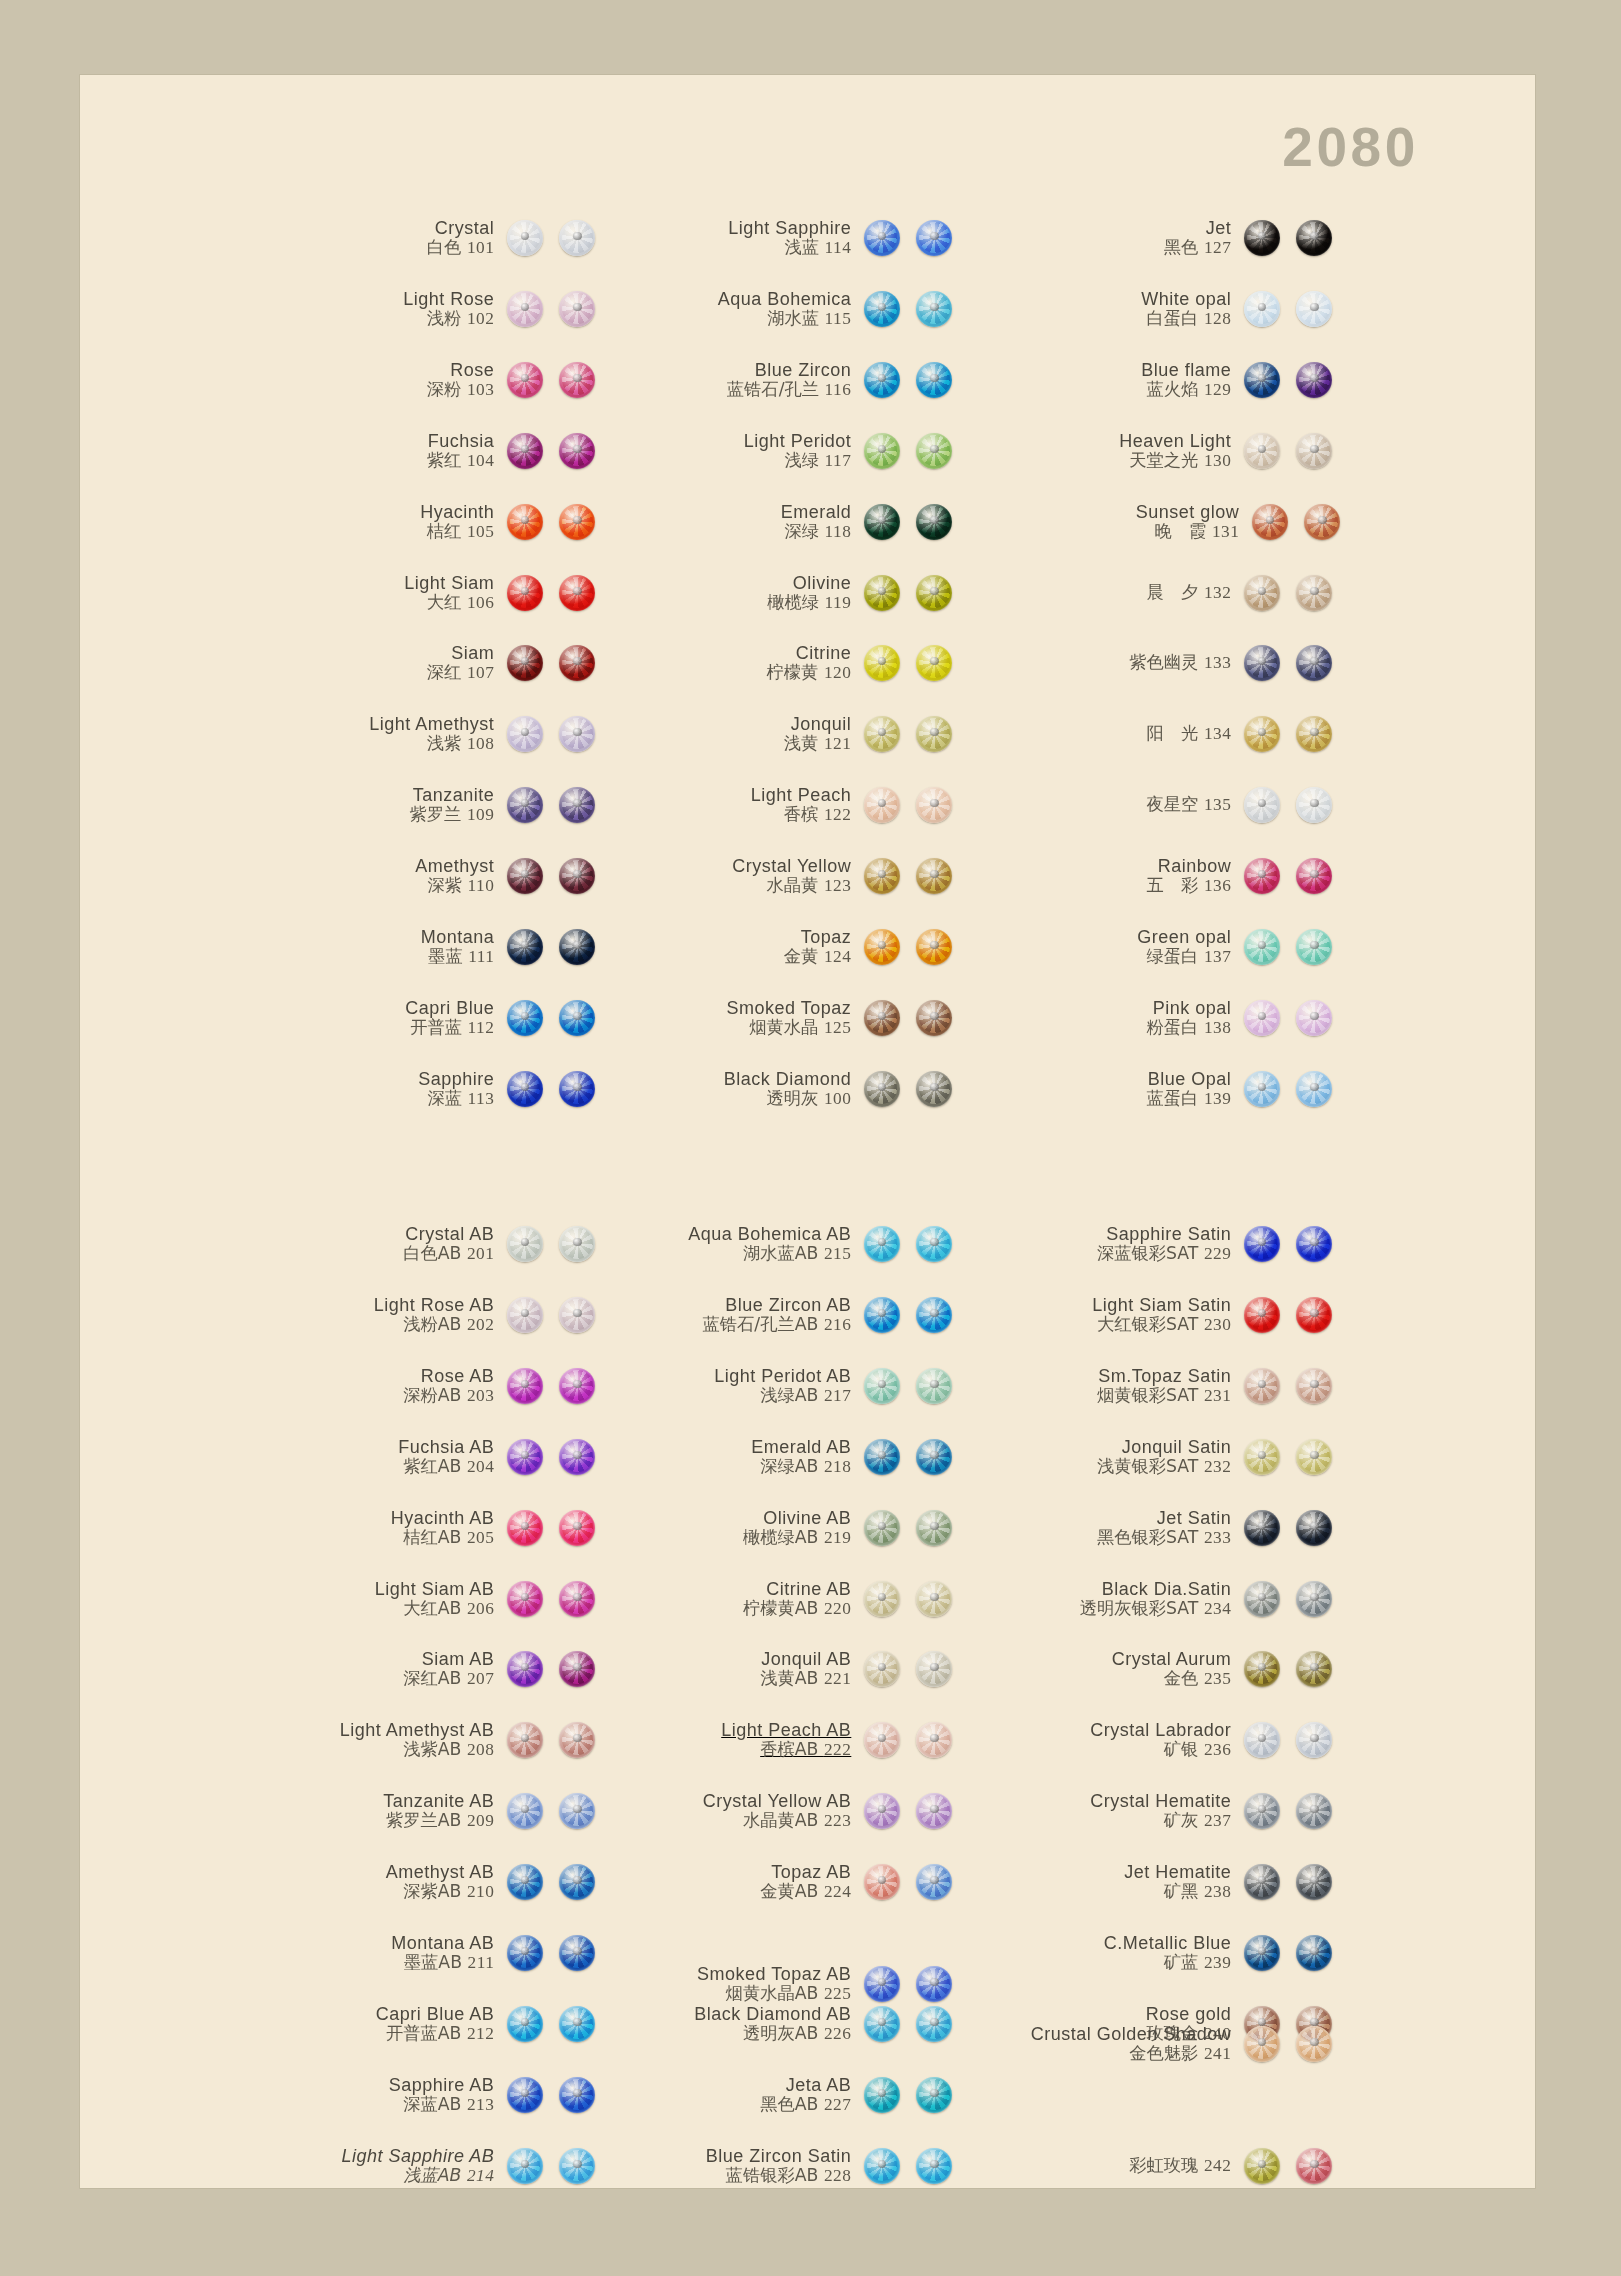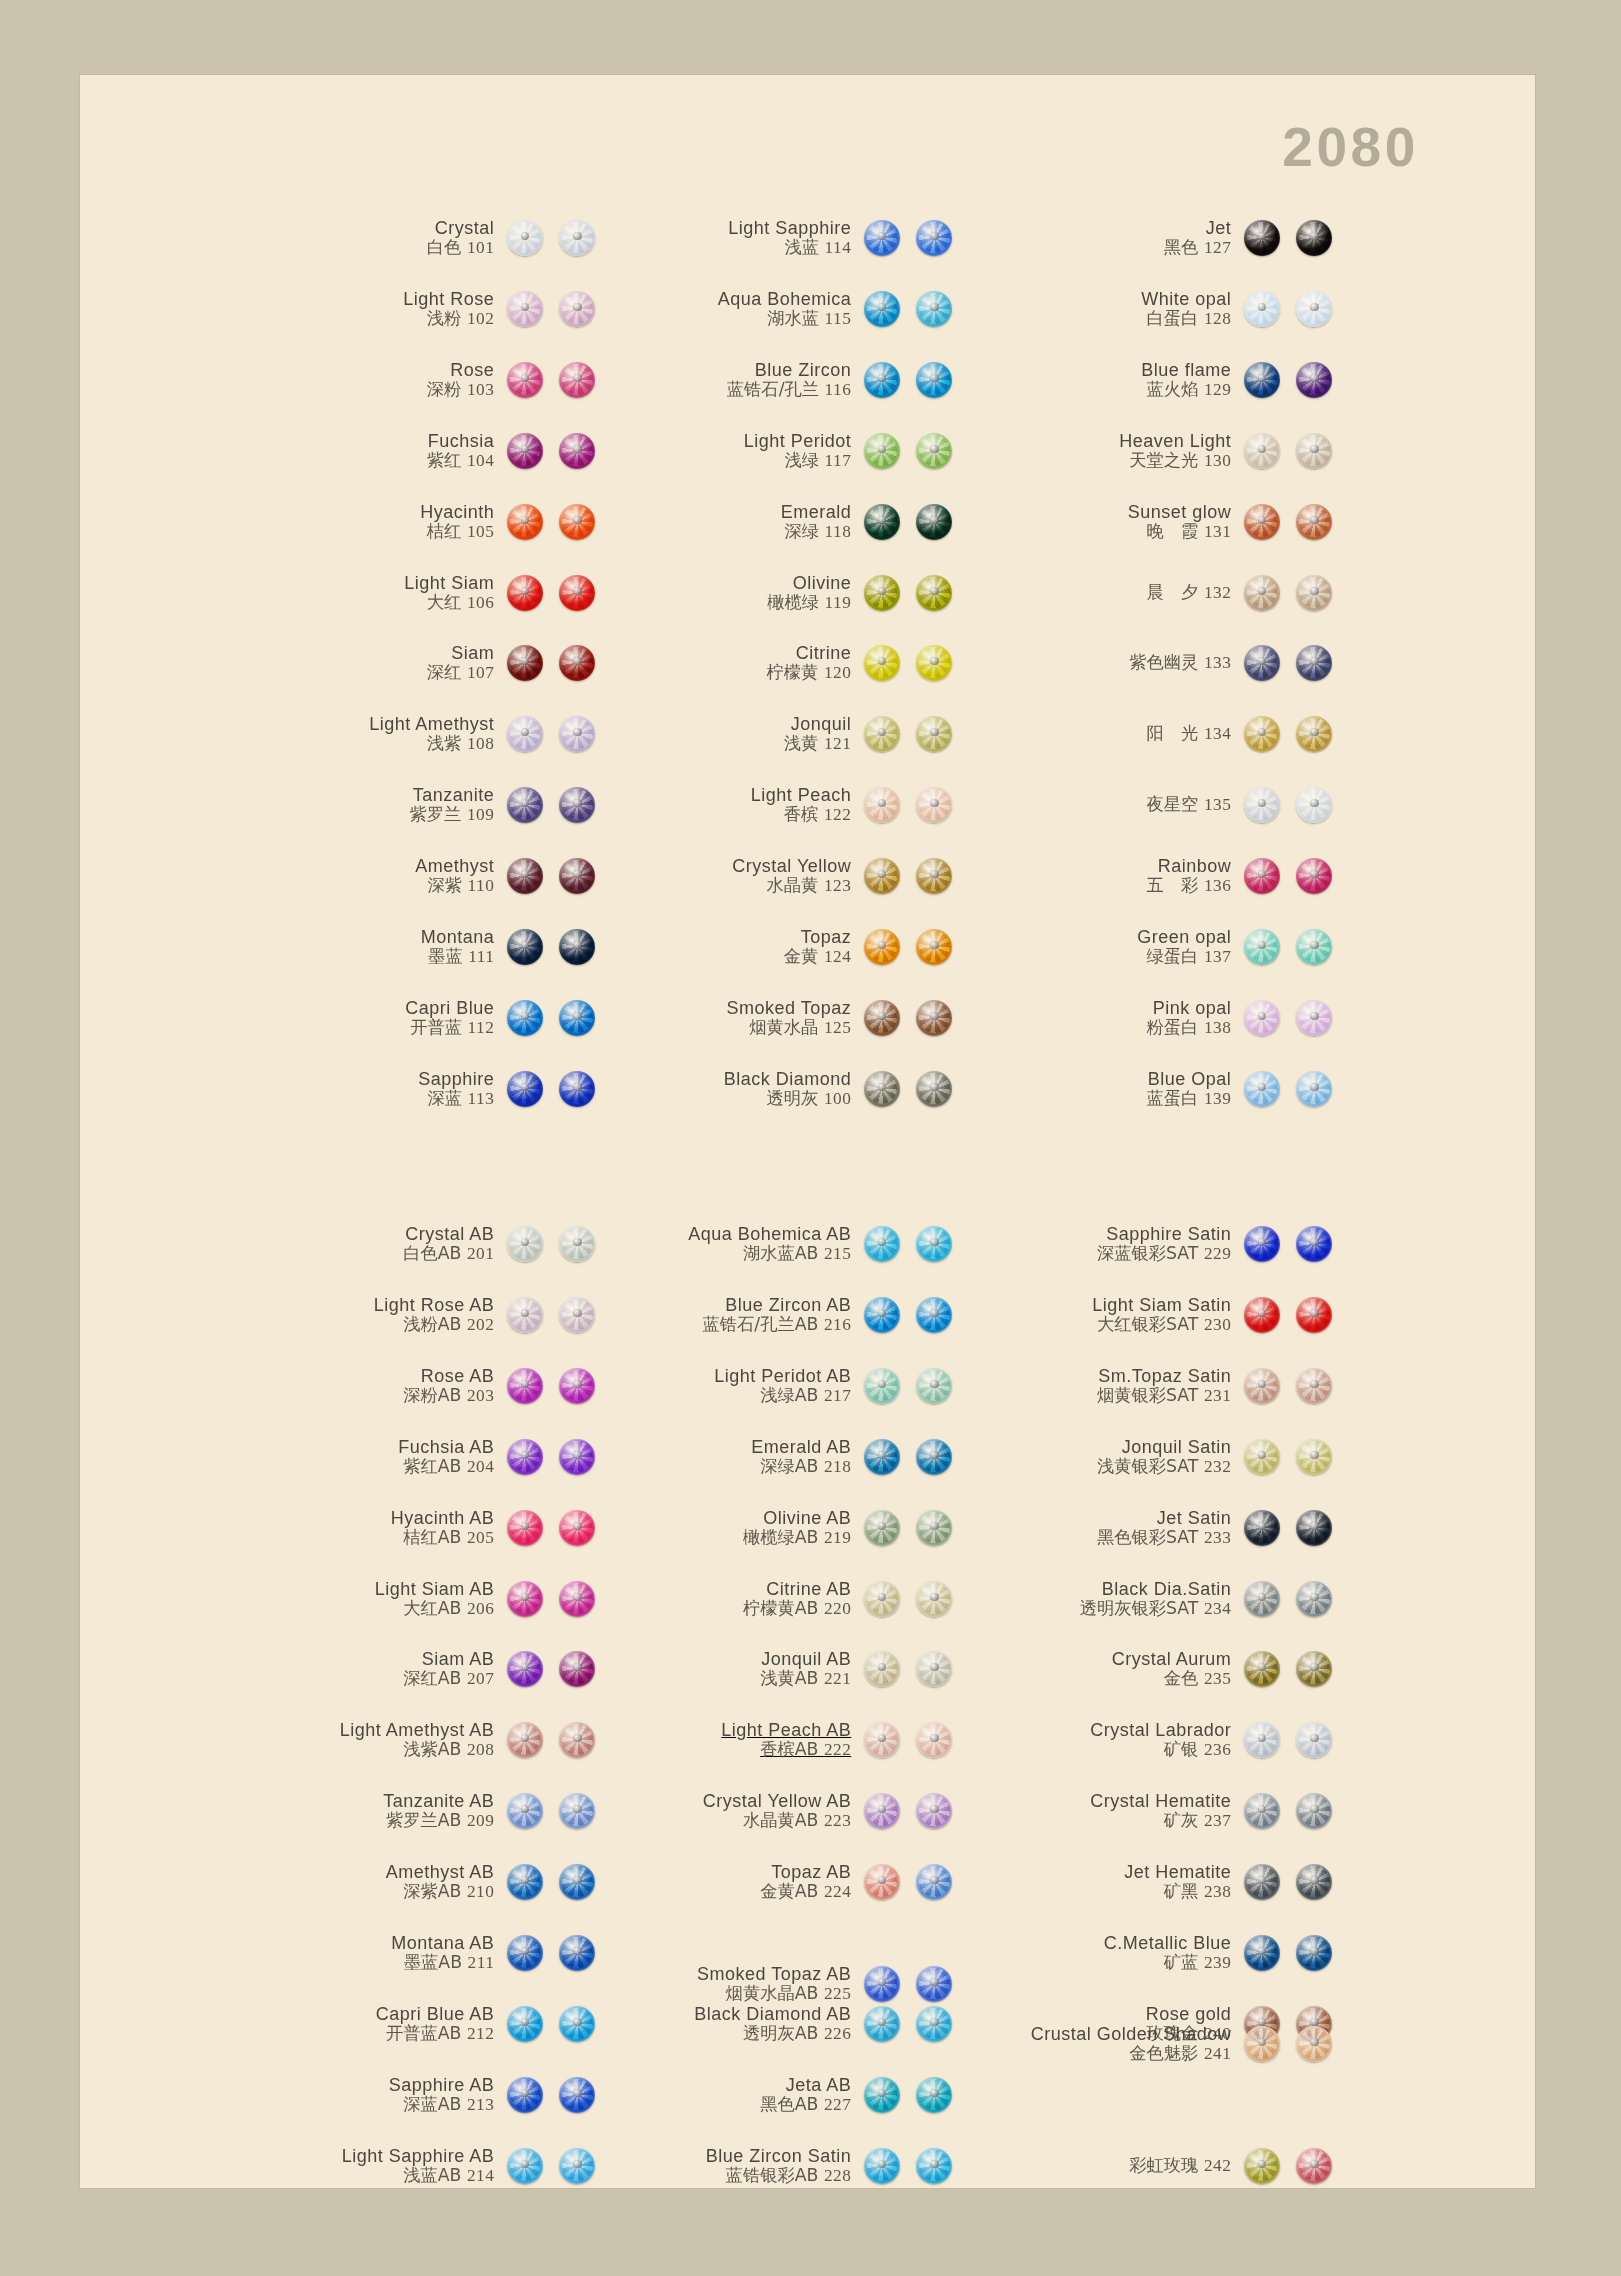--- a/index.html
+++ b/index.html
@@ -428,21 +428,21 @@
         <div class="row" style="top: 213px;">
           <div class="txt">
             <div class="en">Heaven Light</div>
             <div class="cn">天堂之光 <span class="code">130</span></div>
           </div>
           <div class="gems">
             <div class="gem" style="background: radial-gradient(circle at 38% 30%, rgba(255, 255, 255, 0.55), rgb(214, 200, 182) 55%, rgb(186, 172, 154) 100%);"></div>
             <div class="gem" style="background: radial-gradient(circle at 38% 30%, rgba(255, 255, 255, 0.55), rgb(205, 191, 174) 55%, rgb(177, 163, 146) 100%);"></div>
           </div>
         </div>
-        <div class="row" style="top: 284px;">
+        <div class="row" style="top: 284px; padding-left: 8px;">
           <div class="txt">
             <div class="en">Sunset glow</div>
             <div class="cn">晚　霞 <span class="code">131</span></div>
           </div>
           <div class="gems">
             <div class="gem" style="background: radial-gradient(circle at 38% 30%, rgba(255, 255, 255, 0.55), rgb(192, 96, 58) 55%, rgb(164, 68, 30) 100%);"></div>
             <div class="gem" style="background: radial-gradient(circle at 38% 30%, rgba(255, 255, 255, 0.55), rgb(192, 107, 66) 55%, rgb(164, 79, 38) 100%);"></div>
           </div>
         </div>
         <div class="row" style="top: 355px;">
@@ -650,21 +650,21 @@
         <div class="row" style="top: 851px;">
           <div class="txt">
             <div class="en">Sapphire AB</div>
             <div class="cn">深蓝AB <span class="code">213</span></div>
           </div>
           <div class="gems">
             <div class="gem sparkle" style="background: radial-gradient(circle at 38% 30%, rgba(255, 255, 255, 0.55), rgb(28, 78, 196) 55%, rgb(0, 50, 168) 100%);"></div>
             <div class="gem sparkle" style="background: radial-gradient(circle at 38% 30%, rgba(255, 255, 255, 0.55), rgb(29, 80, 198) 55%, rgb(1, 52, 170) 100%);"></div>
           </div>
         </div>
-        <div class="row" style="top: 922px;">
+        <div class="row" style="top: 922px; font-style: italic;">
           <div class="txt">
             <div class="en">Light Sapphire AB</div>
             <div class="cn">浅蓝AB <span class="code">214</span></div>
           </div>
           <div class="gems">
             <div class="gem sparkle" style="background: radial-gradient(circle at 38% 30%, rgba(255, 255, 255, 0.55), rgb(62, 170, 222) 55%, rgb(34, 142, 194) 100%);"></div>
             <div class="gem sparkle" style="background: radial-gradient(circle at 38% 30%, rgba(255, 255, 255, 0.55), rgb(65, 172, 224) 55%, rgb(37, 144, 196) 100%);"></div>
           </div>
         </div>
       </div>

